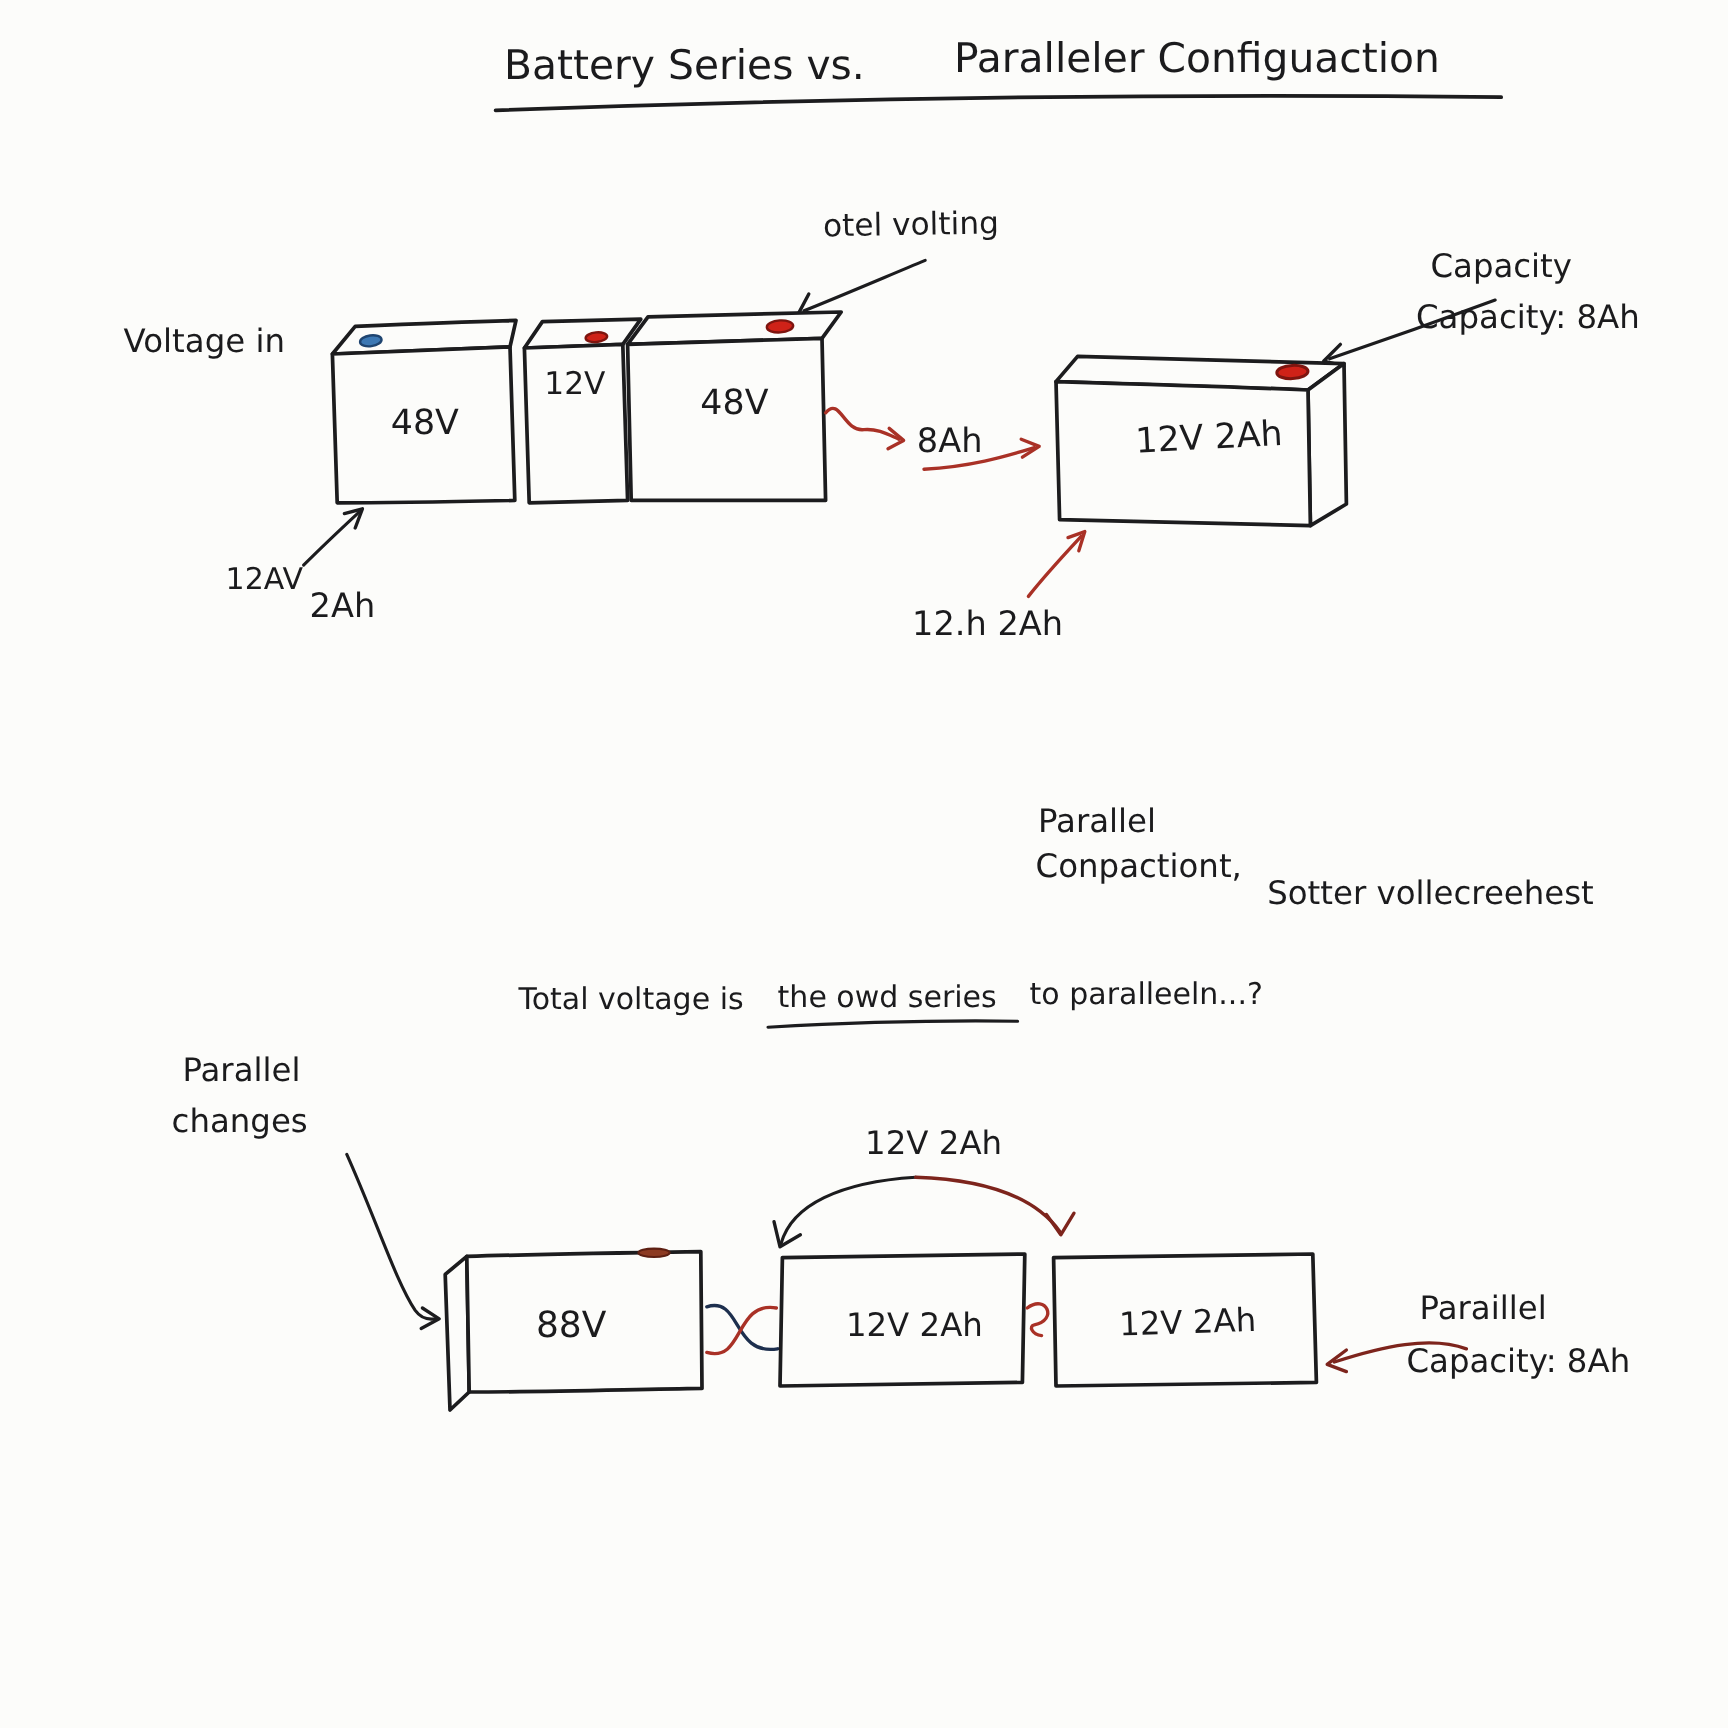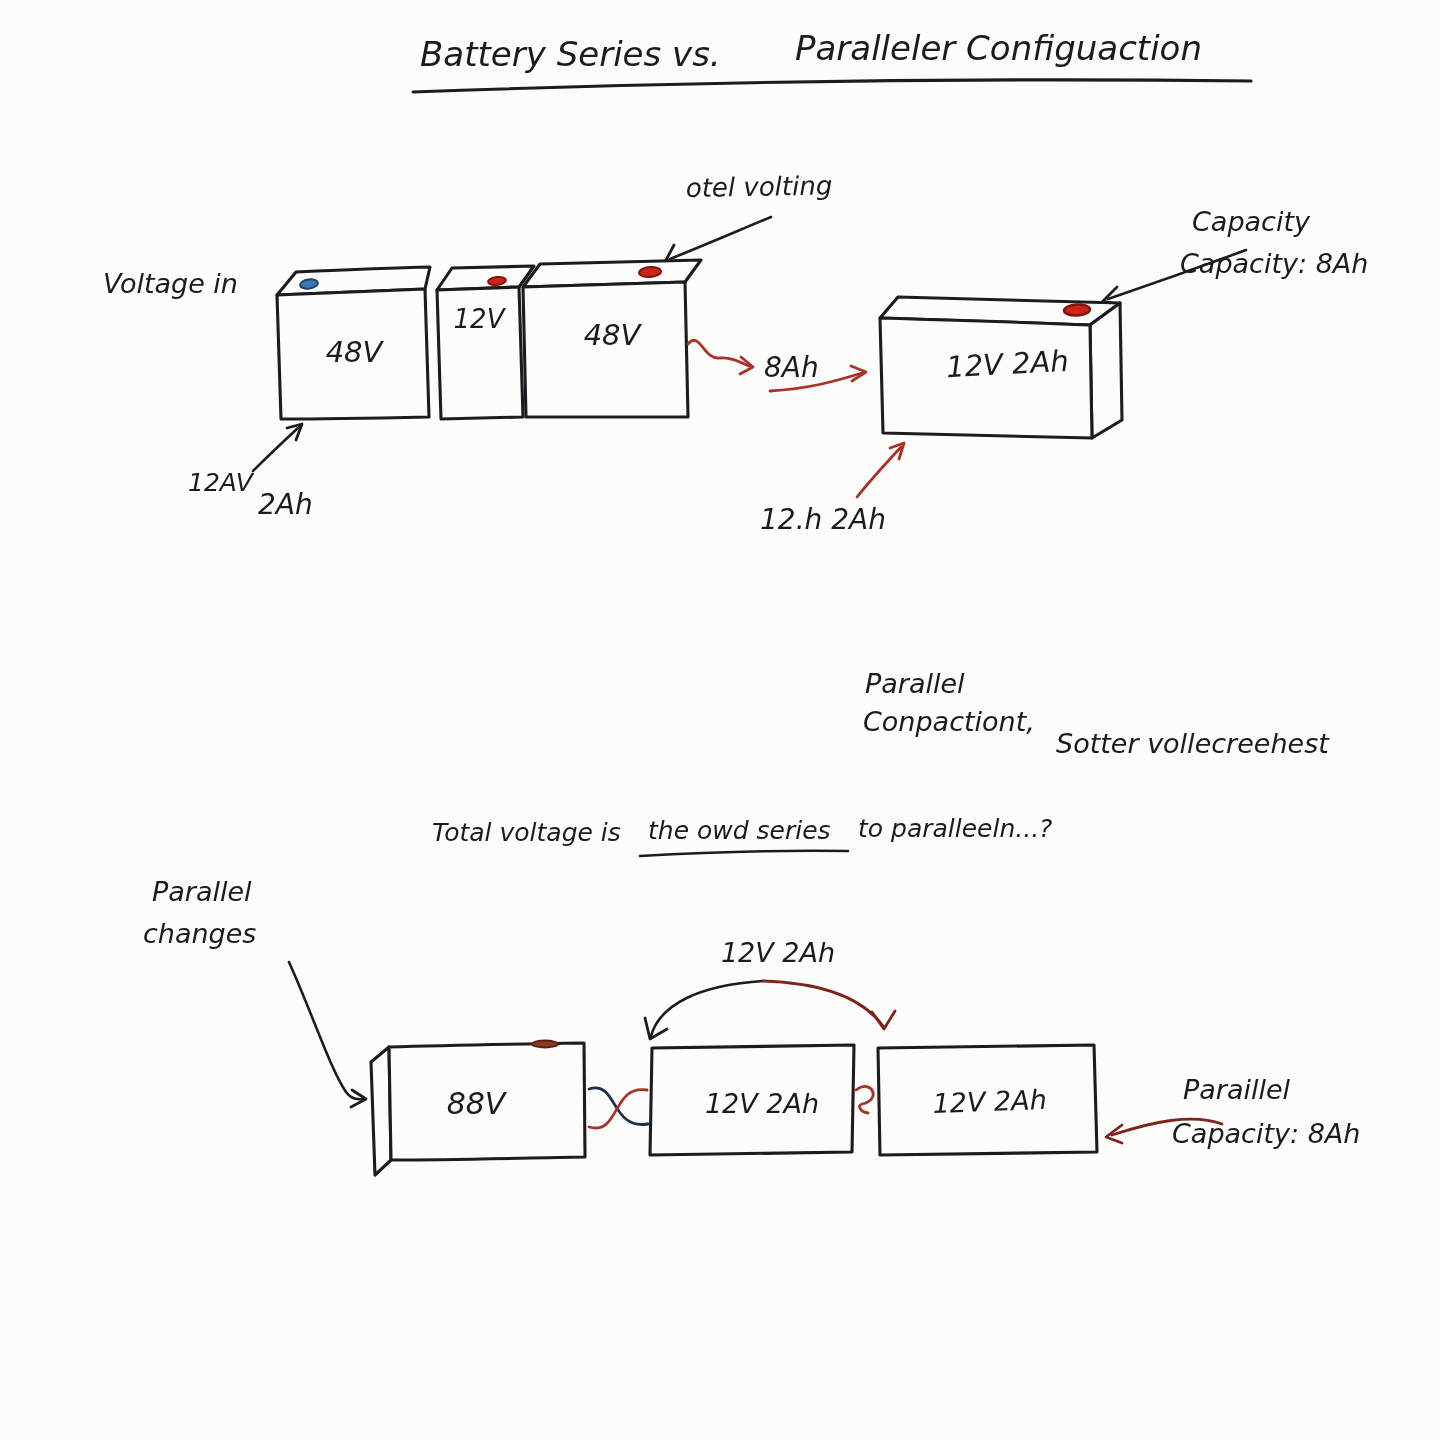--- a/index.html
+++ b/index.html
@@ -1,16 +1,16 @@
 <!DOCTYPE html>
 <html><head>
 <meta charset="utf-8">
 <style>
   html,body { margin:0; padding:0; background:#ffffff; }
-  .page { position:relative; width:1440px; height:1440px; background:#fcfcfa; overflow:hidden;font-style:italic; }
+  .page { position:relative; width:1440px; height:1440px; background:#fcfcfa; overflow:hidden; }
   svg { display:block; }
   text {
     font-family:"DejaVu Sans", sans-serif;
     fill:#1b1b1d;
   }
   .ink   { fill:none; stroke:#1c1c1e; stroke-width:3.1; stroke-linecap:round; stroke-linejoin:round; }
   .inkthin { fill:none; stroke:#1c1c1e; stroke-width:2.6; stroke-linecap:round; stroke-linejoin:round; }
   .red   { fill:none; stroke:#a93126; stroke-width:2.8; stroke-linecap:round; stroke-linejoin:round; }
   .dred  { fill:none; stroke:#7d241c; stroke-width:2.8; stroke-linecap:round; stroke-linejoin:round; }
   .navy  { fill:none; stroke:#1d2f4e; stroke-width:2.8; stroke-linecap:round; stroke-linejoin:round; }

